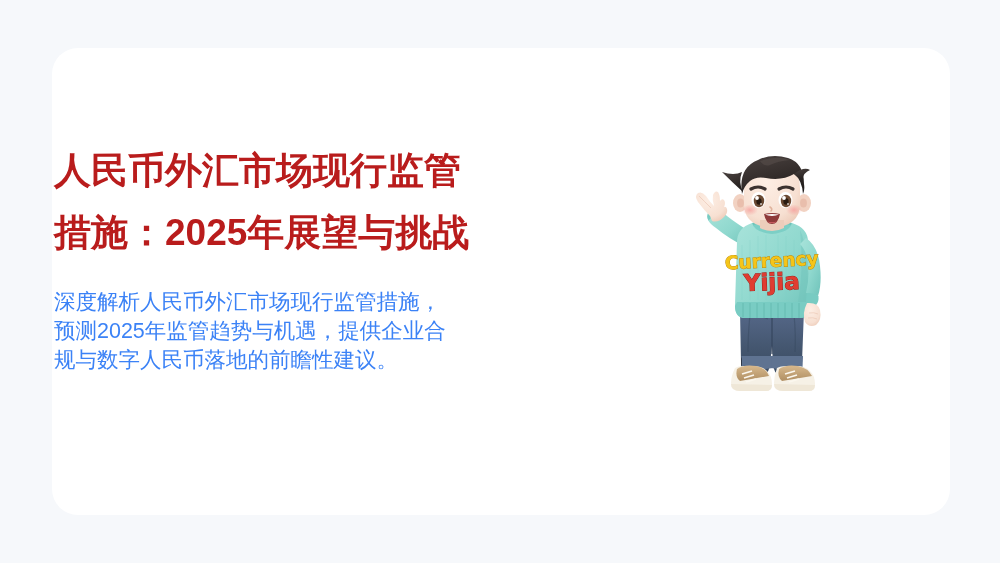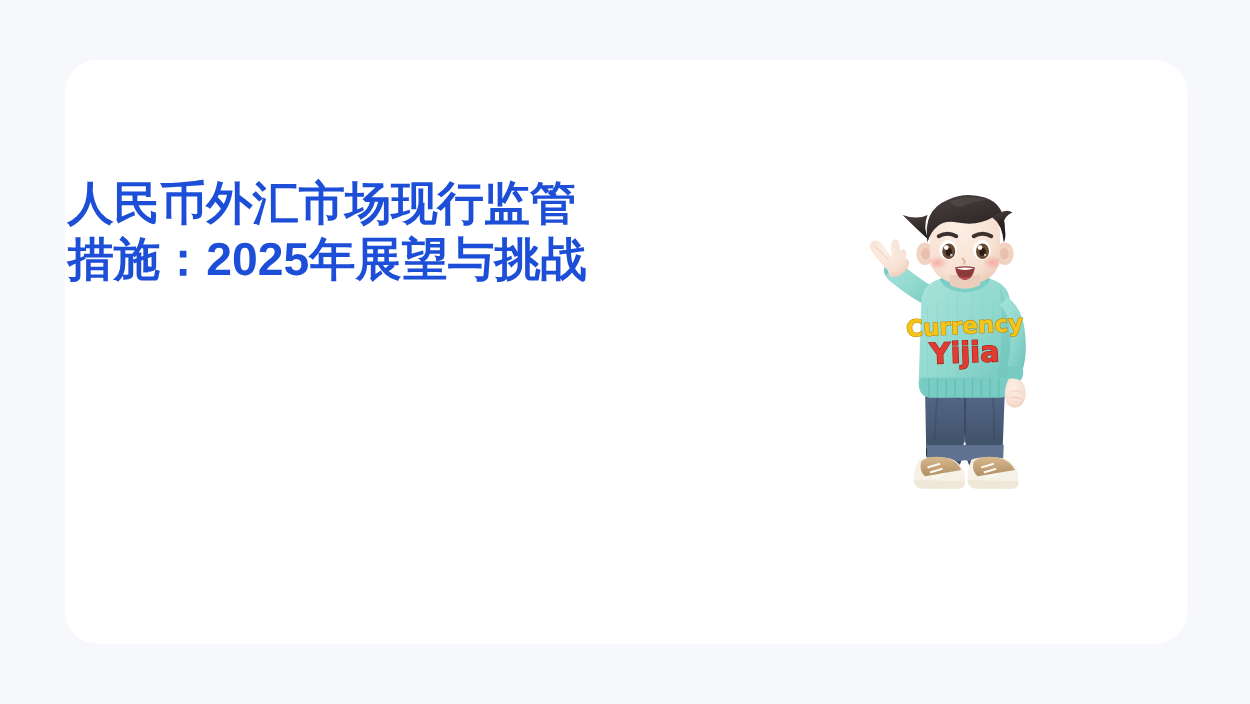--- a/index.html
+++ b/index.html
@@ -29,24 +29,24 @@
 
   
   #text-block {
     position: absolute;
     left: 54px;
     top: 140px;
     width: 520px;
   }
 
   #slide-title {
-    color: #1d4ed8;
+    color: #b91c1c;
     font-size: 37px;
     font-weight: 700;
-    line-height: 45px;
+    line-height: 62px;
     letter-spacing: 0px;
     white-space: pre-line;
     margin-bottom: 24px;
   }
 
   #slide-subtitle {
     color: #3b82f6;
     font-size: 21.5px;
     font-weight: 400;
     line-height: 29px;
@@ -66,20 +66,23 @@
   .sweater-text { font-family: "DejaVu Sans", sans-serif; font-weight: 700; }
 </style>
 </head>
 <body>
 
 <div id="slide-card"></div>
 
 <div id="text-block">
   <div id="slide-title">人民币外汇市场现行监管
 措施：2025年展望与挑战</div>
+  <div id="slide-subtitle">深度解析人民币外汇市场现行监管措施，
+预测2025年监管趋势与机遇，提供企业合
+规与数字人民币落地的前瞻性建议。</div>
 </div>
 
 <div id="character-illustration">
   <svg viewBox="0 0 180 270" xmlns="http://www.w3.org/2000/svg">
     <defs>
       <linearGradient id="gSweater" x1="0" y1="0" x2="1" y2="1">
         <stop offset="0%" stop-color="#a8e3da"></stop>
         <stop offset="55%" stop-color="#8fd8ce"></stop>
         <stop offset="100%" stop-color="#6fc3ba"></stop>
       </linearGradient>

